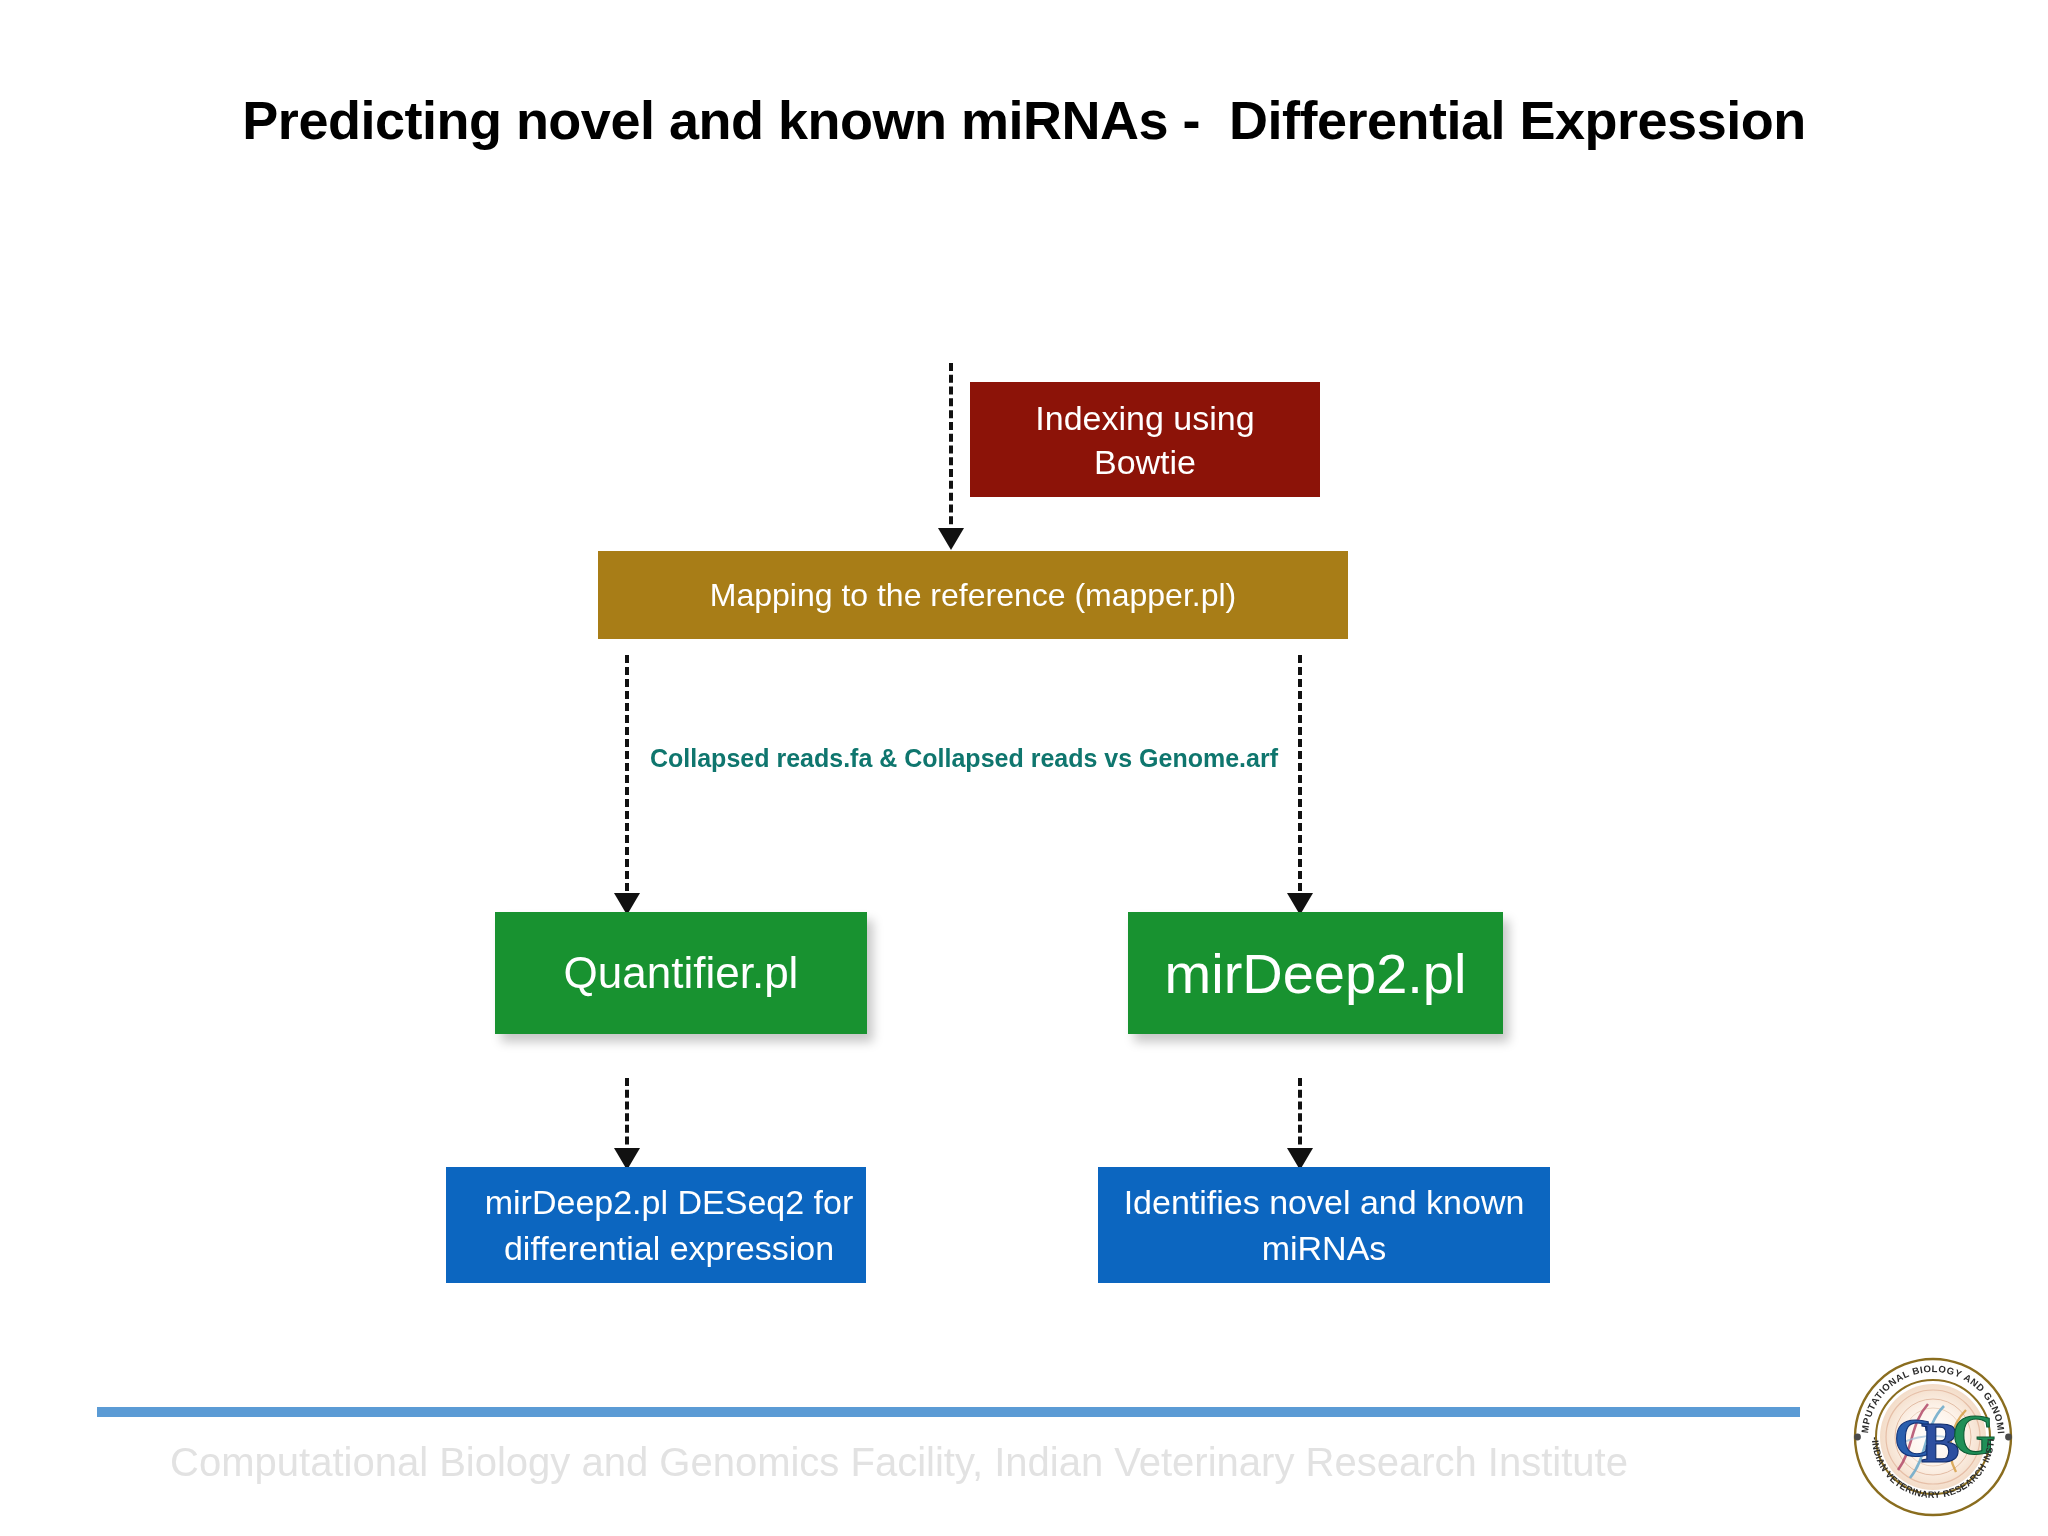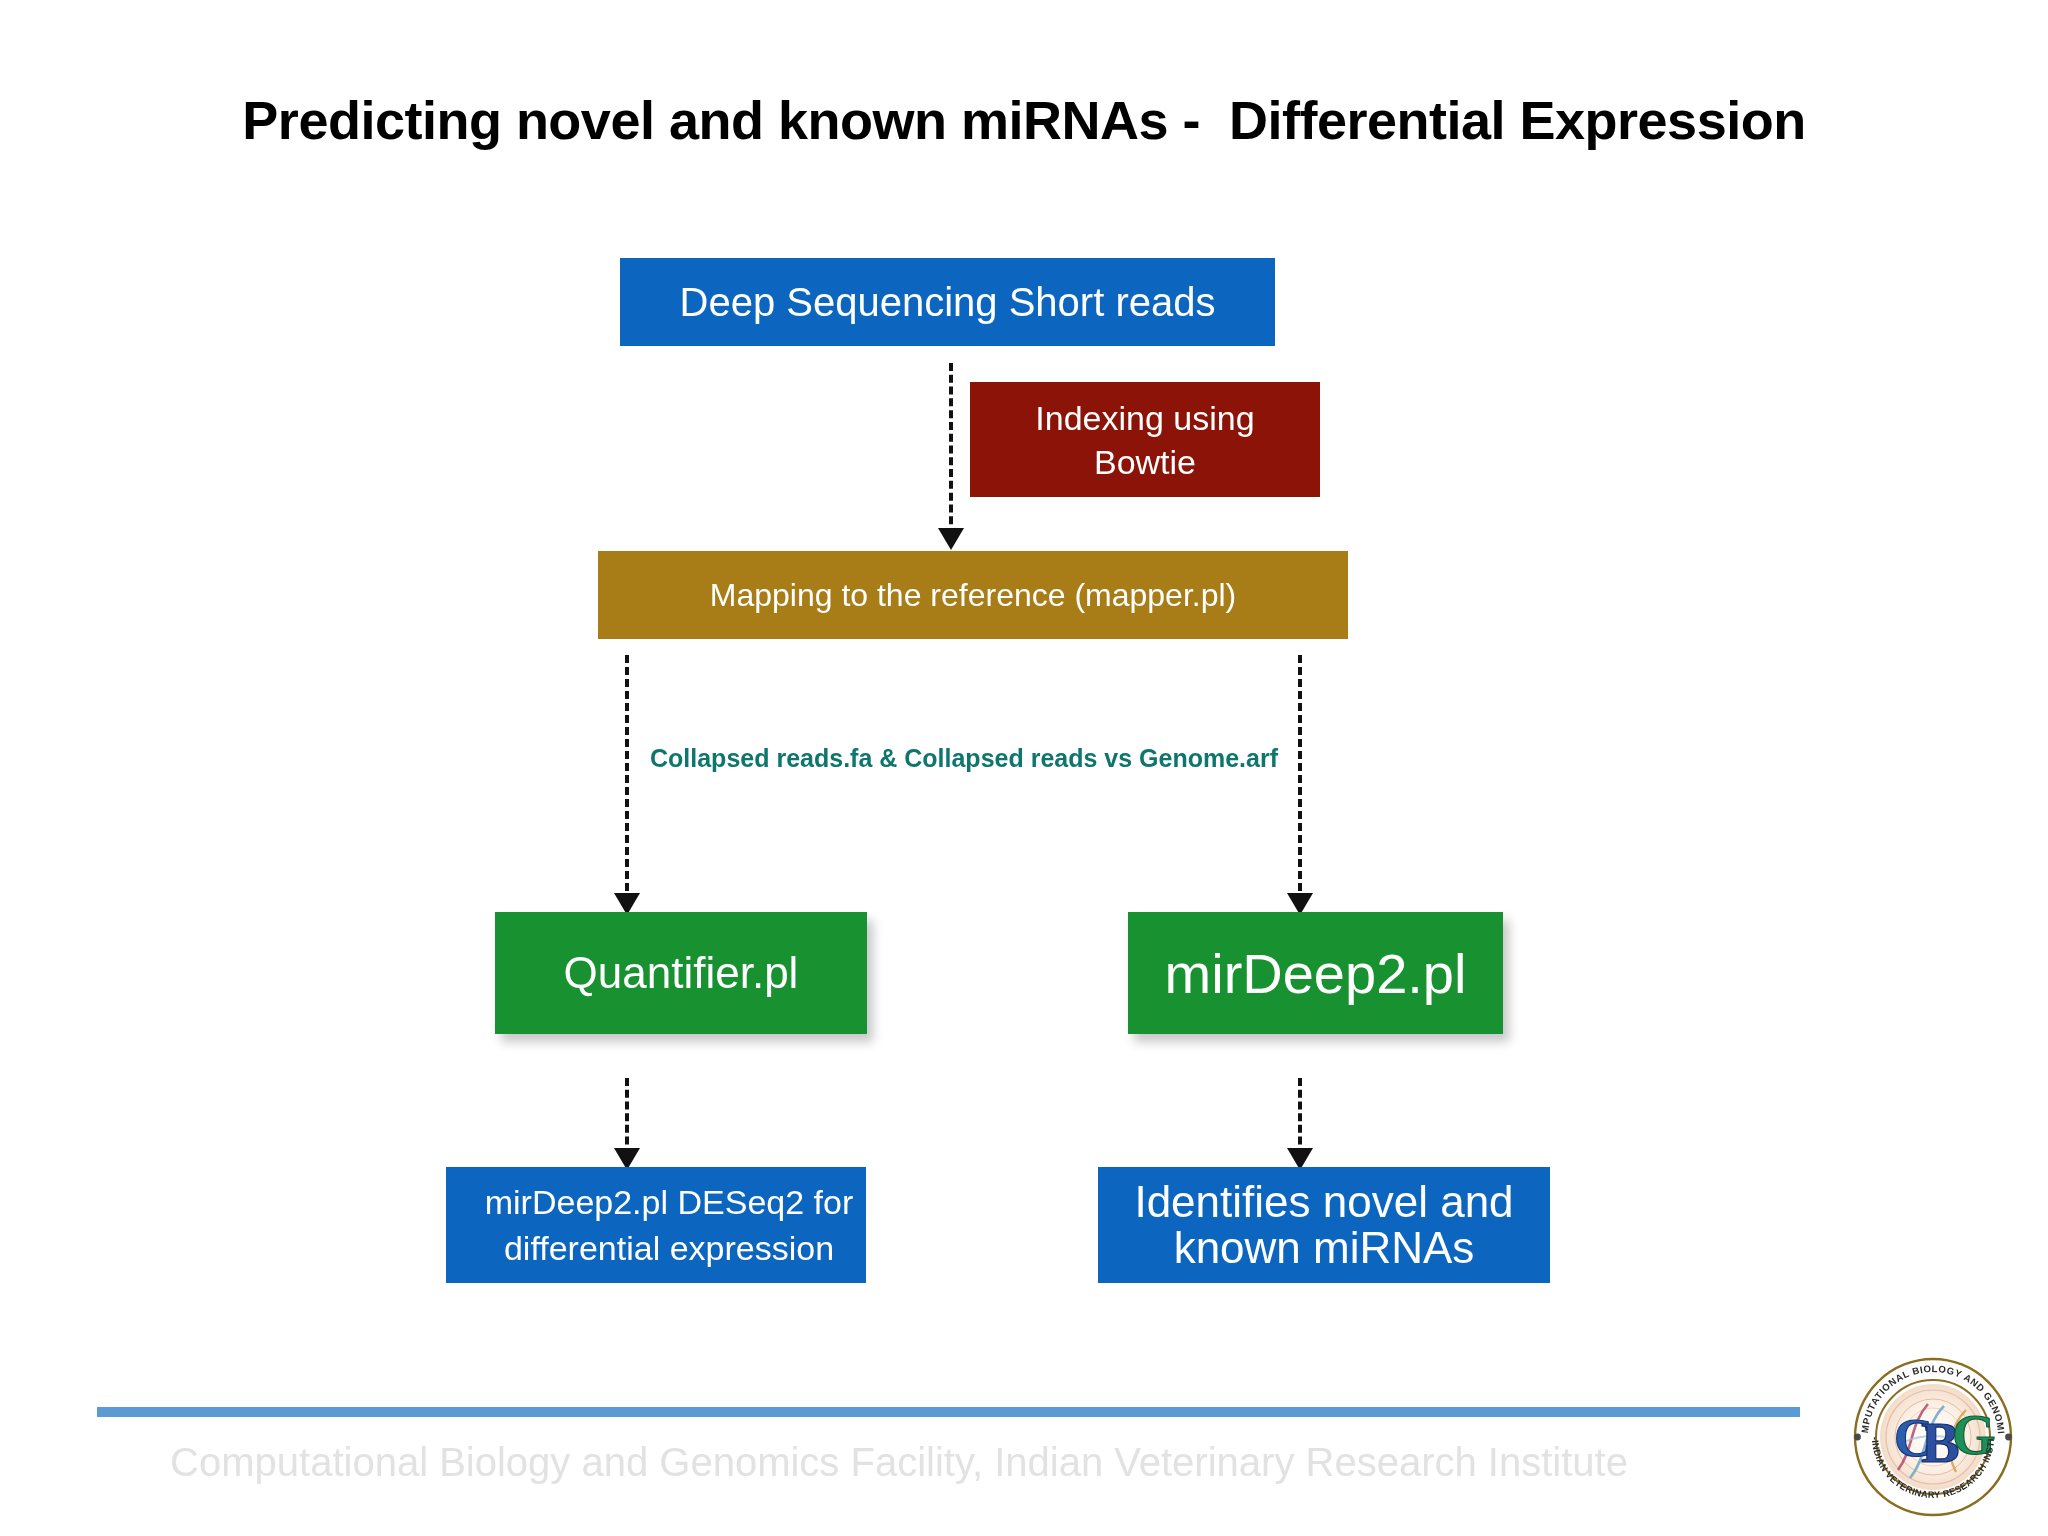--- a/index.html
+++ b/index.html
@@ -74,21 +74,21 @@
   #box-mirdeep2 {
     left: 1128px; top: 912px;  width: 375px;  height: 122px;
     font-size: 56px;
   }
   #box-deseq2 {
     left: 446px;  top: 1167px; width: 420px;  height: 116px;
     font-size: 34px;  line-height: 46px; padding-left: 36px;
   }
   #box-identifies {
     left: 1098px; top: 1167px; width: 452px;  height: 116px;
-    font-size: 44px;  line-height: 46px;
+    font-size: 34px;  line-height: 46px;
   }
 
   
   .connector {
     position: absolute;
     width: 0;
     border-left: 4px dashed #111111;
   }
   .arrowhead {
     position: absolute;
@@ -155,21 +155,20 @@
   }
   #cbg-logo svg { display: block; width: 170px; height: 170px; }
 </style>
 </head>
 <body>
 
 <div id="slide">
 
   <div id="slide-title">Predicting novel and known miRNAs -  Differential Expression</div>
 
-  <div id="box-deep-sequencing" class="flow-box box-blue">Deep Sequencing Short reads</div>
 
   <div id="conn-1" class="connector"></div>
   <div id="arrow-1" class="arrowhead"></div>
 
   <div id="box-indexing-bowtie" class="flow-box box-maroon">Indexing using
 Bowtie</div>
 
   <div id="box-mapping-reference" class="flow-box box-gold">Mapping to the reference (mapper.pl)</div>
 
   <div id="conn-2-left" class="connector"></div>

